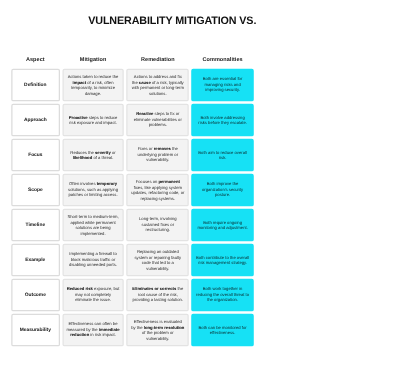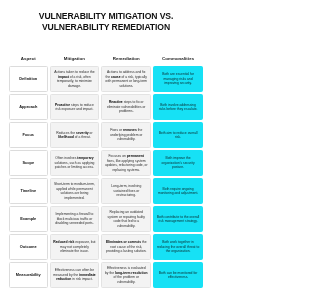--- a/index.html
+++ b/index.html
@@ -16,21 +16,21 @@
   .page {
     width: 212px;
     height: 300px;
     box-sizing: border-box;
     padding: 9px 7px 4px 7px;
     background: #ffffff;
     display: flex;
     flex-direction: column;
   }
   .title {
-    text-align: center;
+    text-align: right;
     font-weight: bold;
     font-size: 8.6px;
     line-height: 11px;
     letter-spacing: -0.1px;
     color: #111111;
     margin: 2px 0 20px 0;
   }
   .title .line {
     display: block;
     white-space: nowrap;
@@ -84,21 +84,20 @@
   }
   td b { font-weight: bold; color: #000000; }
 </style>
 </head>
 <body>
 
 <div class="page">
 
   <div class="title">
     <span class="line">VULNERABILITY MITIGATION VS.</span>
-    <span class="line">VULNERABILITY REMEDIATION</span>
   </div>
 
   <table class="matrix">
     <colgroup>
       <col class="c-aspect">
       <col class="c-mit">
       <col class="c-rem">
       <col class="c-com">
     </colgroup>
     <thead>

